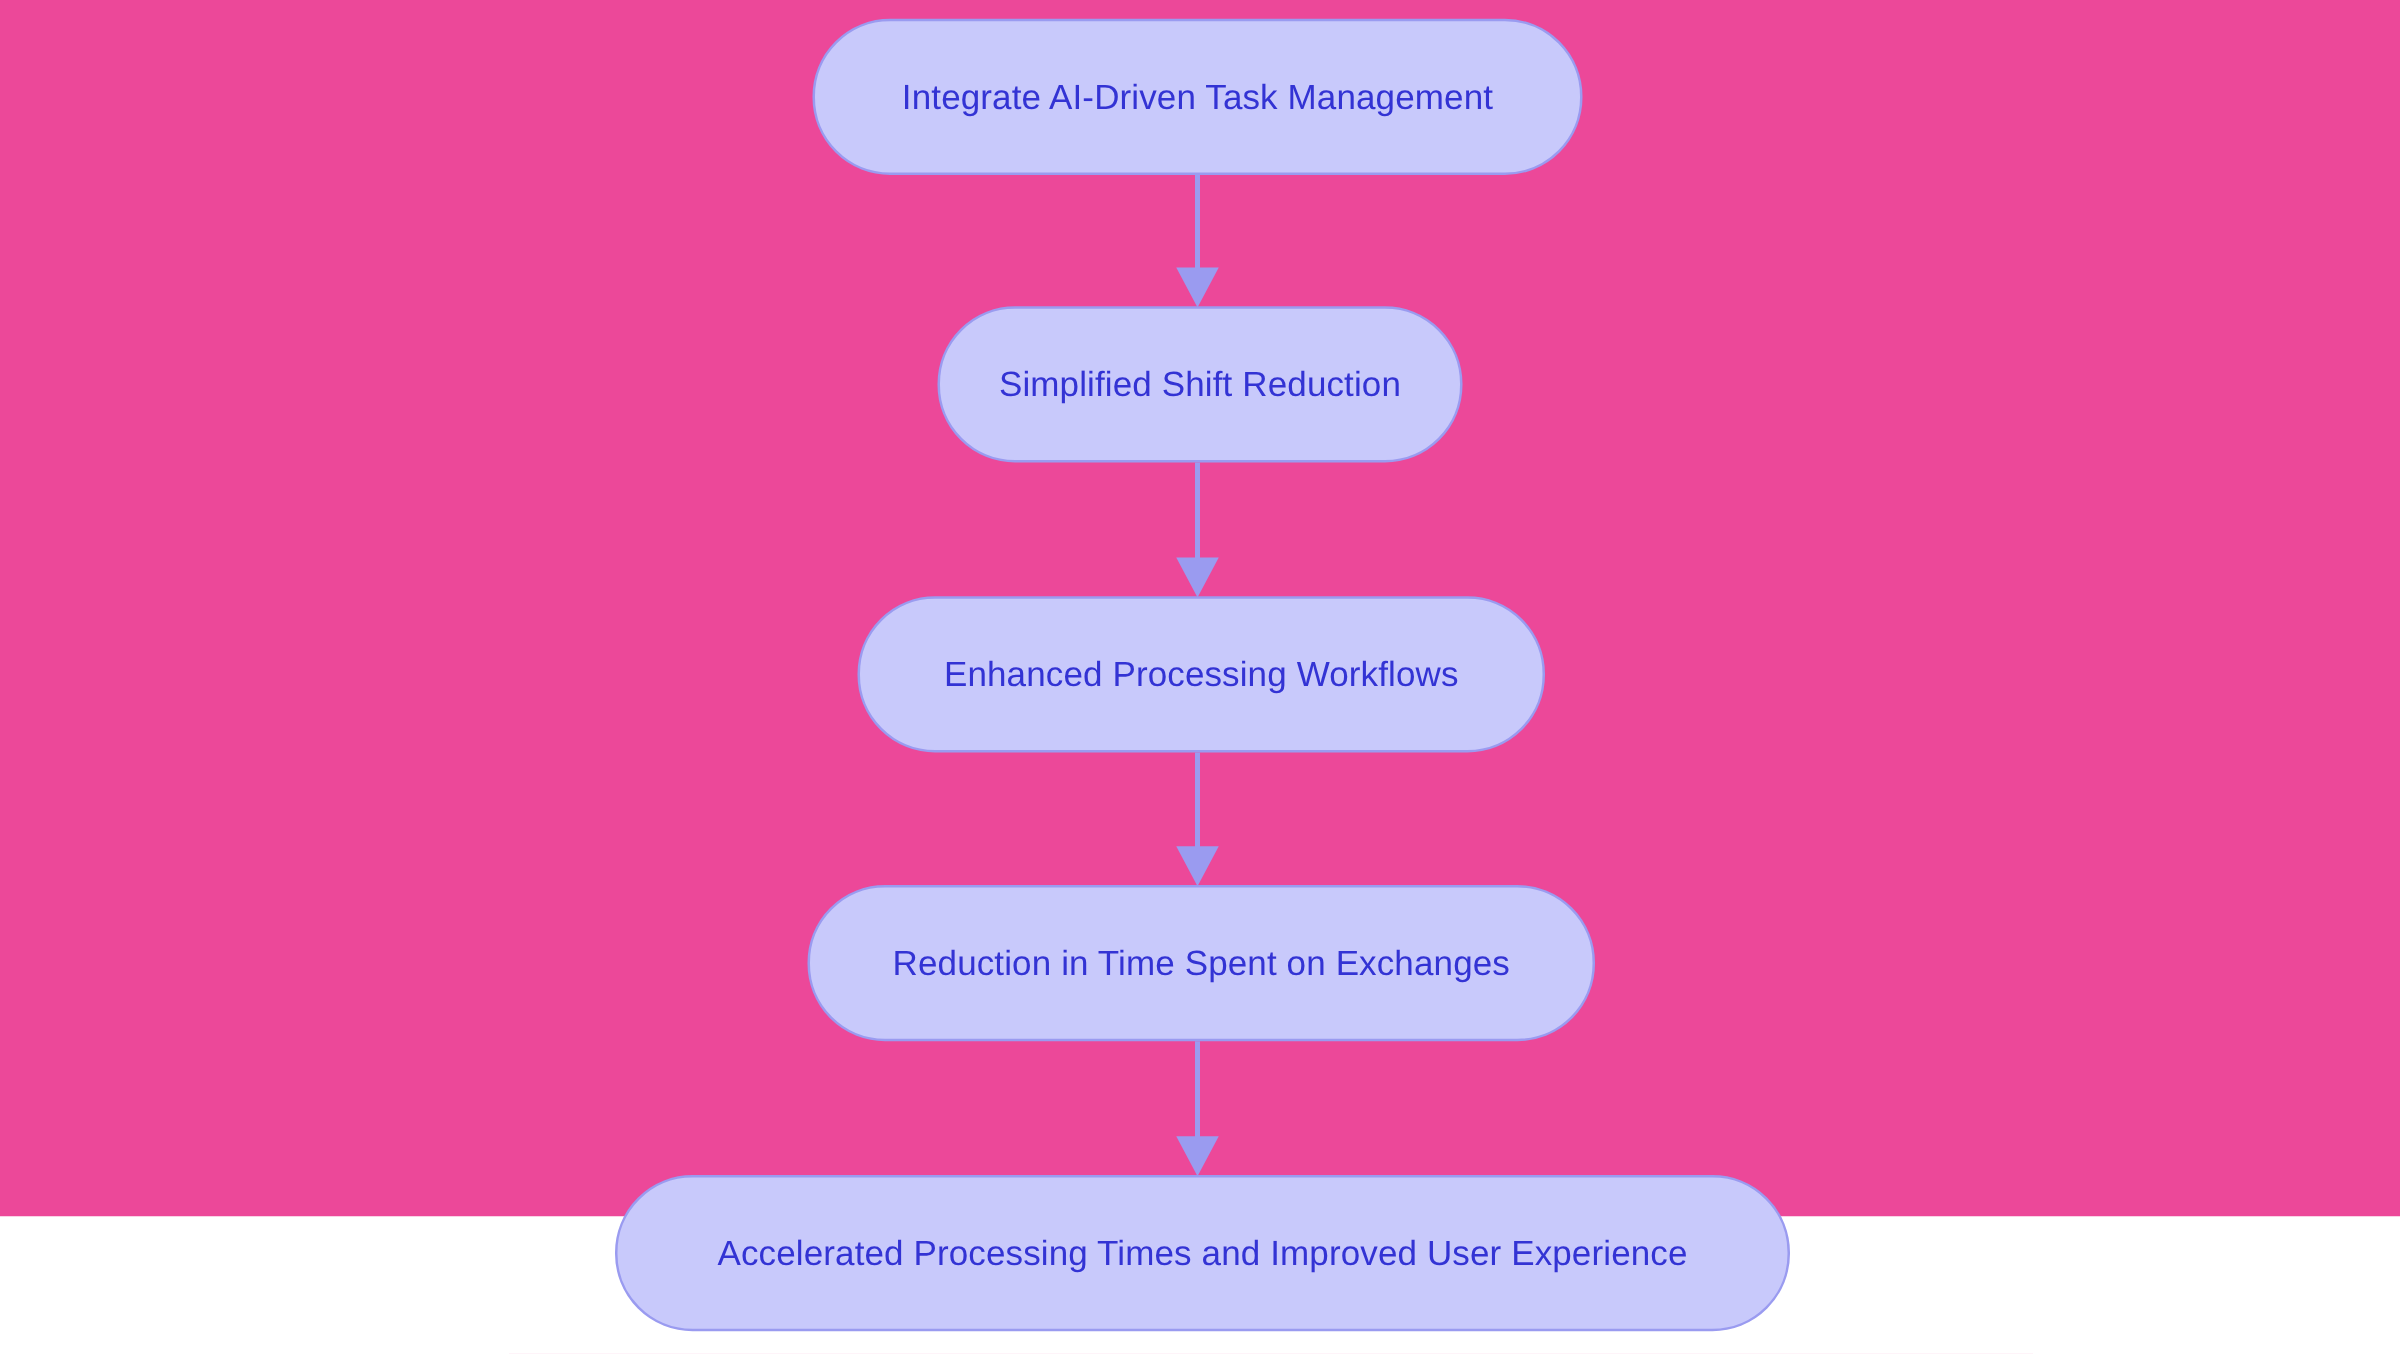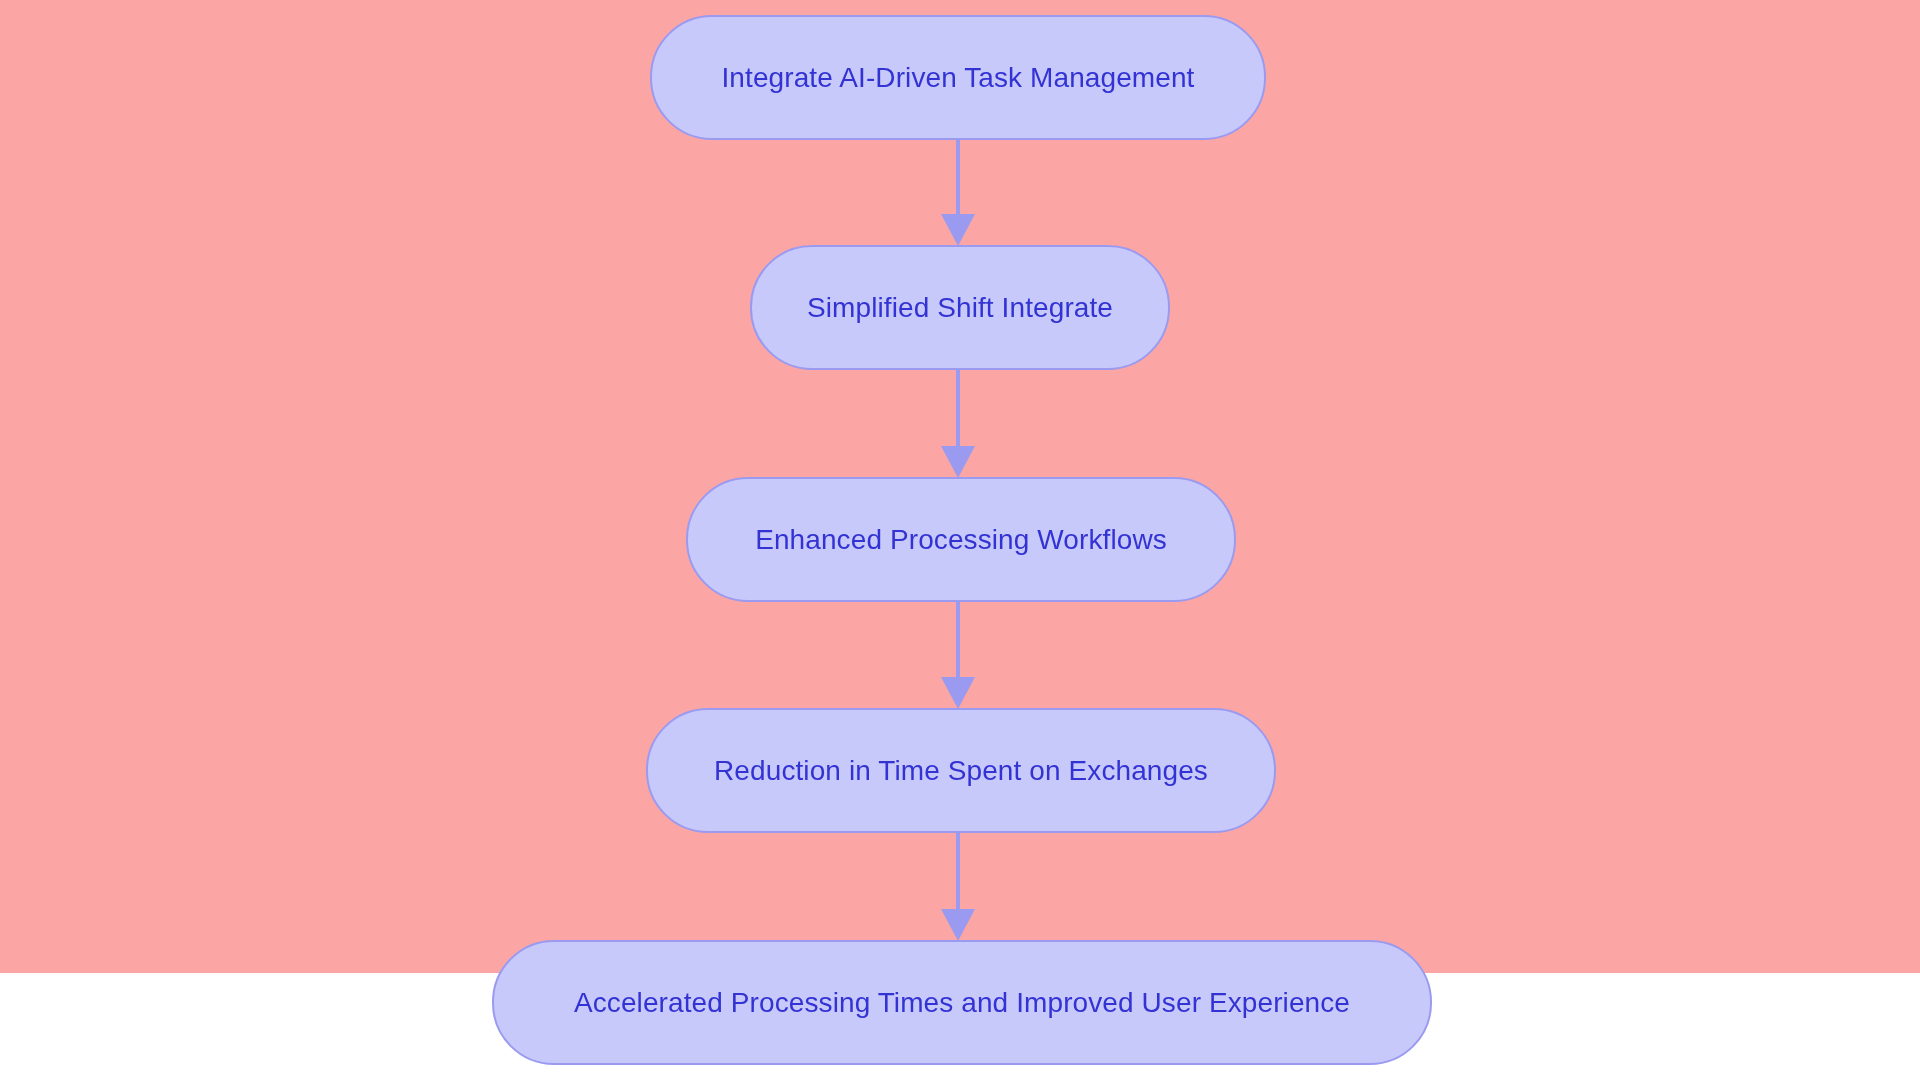--- a/index.html
+++ b/index.html
@@ -12,21 +12,21 @@
     width: 1920px;
     height: 1083px;
     overflow: hidden;
     font-family: "Liberation Sans", "DejaVu Sans", sans-serif;
   }
 
   #flow-canvas {
     position: relative;
     width: 1920px;
     height: 973px;
-    background: #fca5a5;
+    background: #ec4899;
   }
 
   .flow-svg {
     position: absolute;
     top: 0;
     left: 0;
     width: 1920px;
     height: 1083px;
   }
 
@@ -96,21 +96,21 @@
       <line class="edge-line" x1="958" y1="833" x2="958" y2="923"></line>
       <polygon class="edge-head" points="958,941 941,909 975,909"></polygon>
     </g>
   </svg>
 
   <div class="node" id="node-0">
     <span class="node-label">Integrate AI-Driven Task Management</span>
   </div>
 
   <div class="node" id="node-1">
-    <span class="node-label">Simplified Shift Integrate</span>
+    <span class="node-label">Simplified Shift Reduction</span>
   </div>
 
   <div class="node" id="node-2">
     <span class="node-label">Enhanced Processing Workflows</span>
   </div>
 
   <div class="node" id="node-3">
     <span class="node-label">Reduction in Time Spent on Exchanges</span>
   </div>
 

